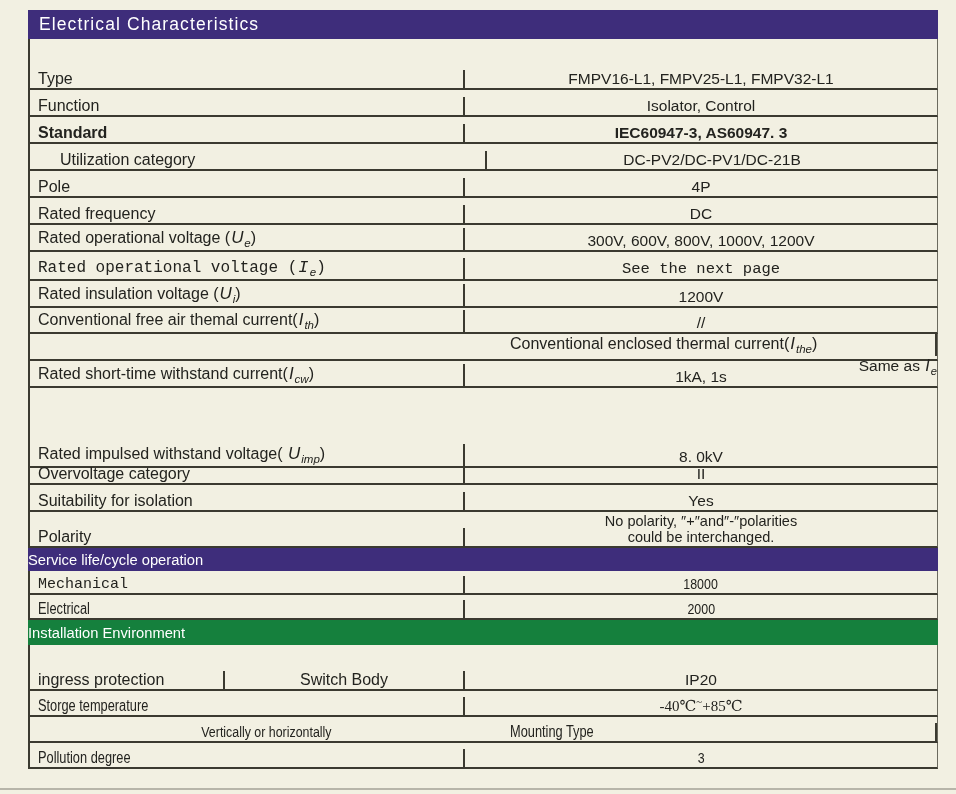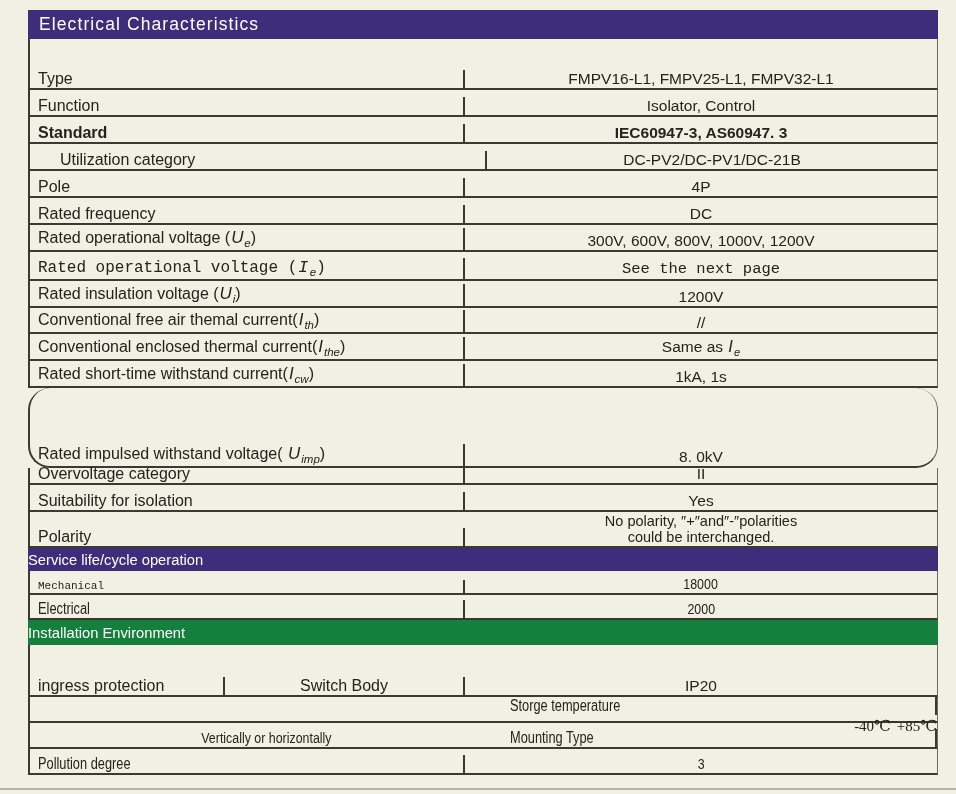--- a/index.html
+++ b/index.html
@@ -56,21 +56,21 @@
   .row.has-mid .lbl{width:195px;}
   .val{
     flex:1;justify-content:center;text-align:center;
     font-size:15.5px;
   }
   .inner{display:inline-block;}
   .lbl .inner{transform-origin:left center;}
   .val .inner,.mid .inner{transform-origin:center center;}
   .fn-narrow{transform:scaleX(0.8);}
   .fn-serif{font-family:"Liberation Serif","DejaVu Serif",serif;}
-  .fn-mono{font-family:"Liberation Mono","DejaVu Sans Mono",monospace;font-size:11px;}
+  .fn-mono{font-family:"Liberation Mono","DejaVu Sans Mono",monospace;font-size:15px;}
   .sym{font-style:italic;font-size:1.06em;padding:0 1px;}
   sub{font-style:italic;font-size:0.72em;}
   sup{font-size:0.72em;}
   .bottom-scan-line{
     position:absolute;left:0;top:788px;width:100%;height:2px;
     background:#97958b;opacity:0.65;
   }
 </style>
 </head>
 <body>
@@ -153,37 +153,37 @@
         </div>
       </div>
       <div class="row" style="height: 26px;">
         <div class="cell lbl">
           <span class="inner"><span>Conventional free air themal current(</span><span class="sym">I</span><sub>th</sub><span>)</span></span>
         </div>
         <div class="cell val">
           <span class="inner"><span>//</span></span>
         </div>
       </div>
-      <div class="row" style="height: 27px;">
+      <div class="row" style="height: 27px; flex-direction: column;">
         <div class="cell lbl">
           <span class="inner"><span>Conventional enclosed thermal current(</span><span class="sym">I</span><sub>the</sub><span>)</span></span>
         </div>
         <div class="cell val">
           <span class="inner"><span>Same as </span><span class="sym">I</span><sub>e</sub></span>
         </div>
       </div>
       <div class="row" style="height: 27px;">
         <div class="cell lbl">
           <span class="inner"><span>Rated short-time withstand current(</span><span class="sym">I</span><sub>cw</sub><span>)</span></span>
         </div>
         <div class="cell val">
           <span class="inner"><span>1kA, 1s</span></span>
         </div>
       </div>
-      <div class="row" style="height: 80px; border-radius: 22px;">
+      <div class="row" style="height: 80px;">
         <div class="cell lbl">
           <span class="inner"><span>Rated impulsed withstand voltage( </span><span class="sym">U</span><sub>imp</sub><span>)</span></span>
         </div>
         <div class="cell val">
           <span class="inner"><span>8. 0kV</span></span>
         </div>
       </div>
       <div class="row" style="height: 17px;">
         <div class="cell lbl">
           <span class="inner"><span>Overvoltage category</span></span>
@@ -223,32 +223,32 @@
         <div class="cell lbl">
           <span class="inner fn-narrow"><span>Electrical</span></span>
         </div>
         <div class="cell val">
           <span class="inner fn-narrow"><span>2000</span></span>
         </div>
       </div>
       <div class="band sub" style="height: 25px; background: #15803d;">
         <span class="inner">Installation Environment</span>
       </div>
-      <div class="row has-mid" style="height: 52px;">
+      <div class="row has-mid" style="height: 46px;">
         <div class="cell lbl">
           <span class="inner"><span>ingress protection</span></span>
         </div>
         <div class="cell mid">
           <span class="inner"><span>Switch Body</span></span>
         </div>
         <div class="cell val">
           <span class="inner"><span>IP20</span></span>
         </div>
       </div>
-      <div class="row" style="height: 26px; flex-direction: column;">
+      <div class="row" style="height: 26px;">
         <div class="cell lbl">
           <span class="inner fn-narrow"><span>Storge temperature</span></span>
         </div>
         <div class="cell val">
           <span class="inner fn-serif" style="font-size: 15px;"><span>-40℃</span><sup>~</sup><span>+85℃</span></span>
         </div>
       </div>
       <div class="row" style="height: 26px;">
         <div class="cell val">
           <span class="inner fn-narrow"><span>Vertically or horizontally</span></span>

